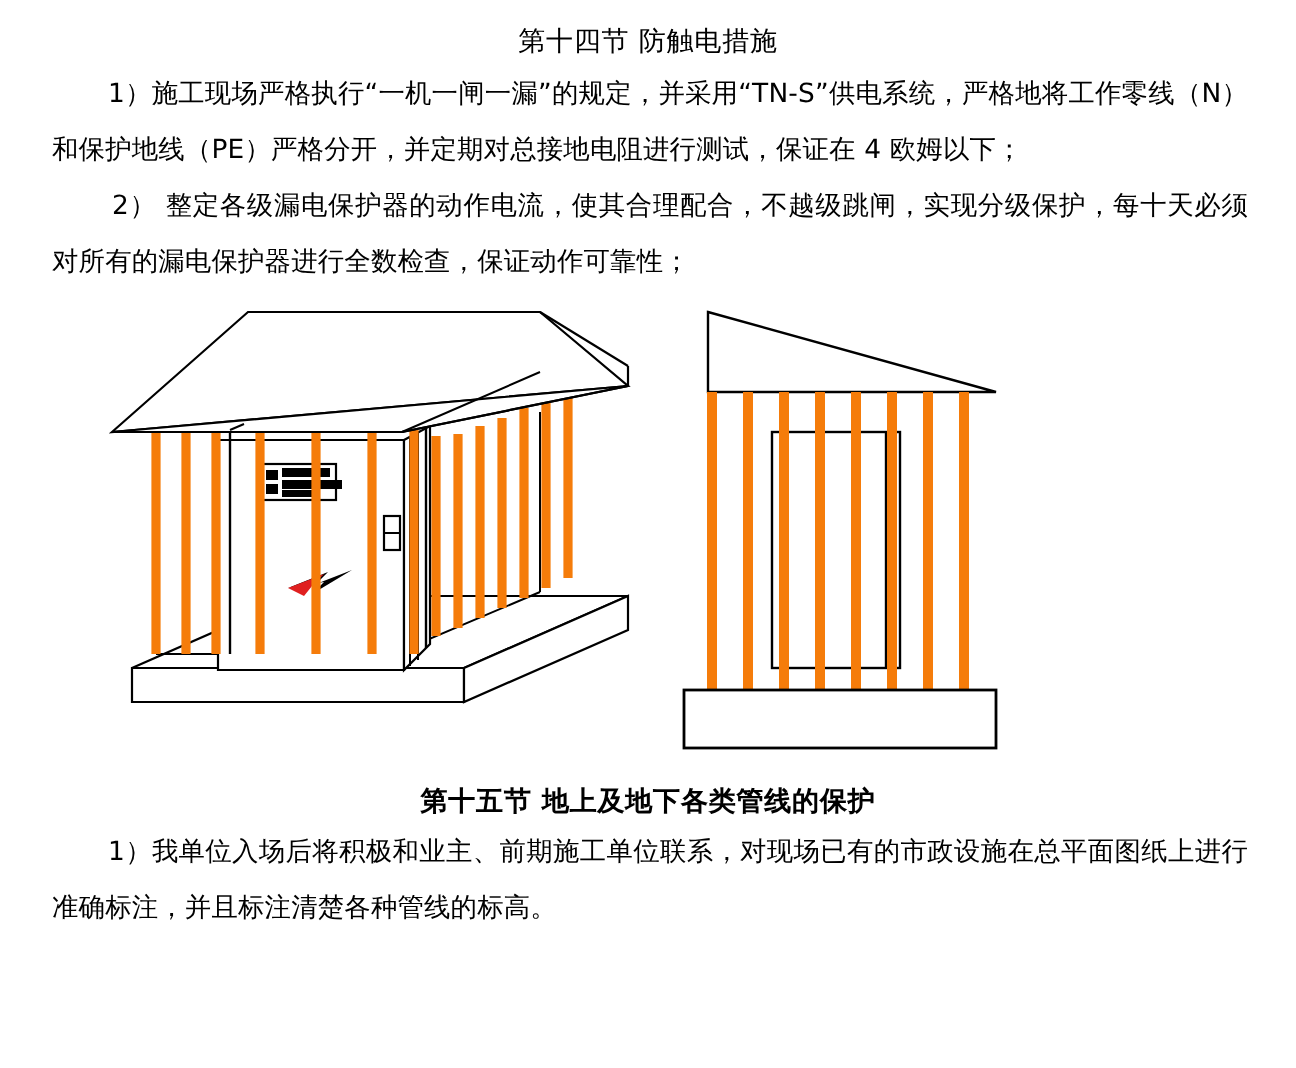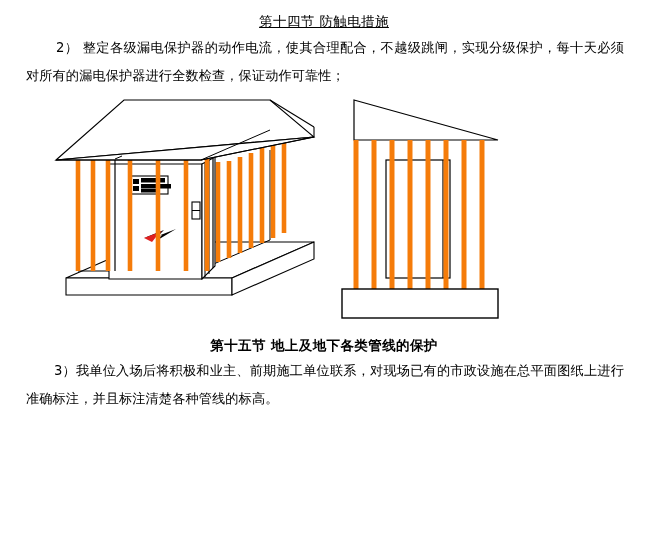--- a/index.html
+++ b/index.html
@@ -24,21 +24,20 @@
   }
 
   
   .doc-title {
     text-align: center;
     font-size: 13.5px;
     line-height: 22px;
     letter-spacing: 0.4px;
     margin: 6px 0 2px 0;
     font-weight: normal;
-    text-decoration: underline;
   }
 
   .para {
     font-size: 13.2px;
     line-height: 28px;
     text-align: justify;
     text-justify: inter-ideograph;
     margin: 0;
     padding: 0 24px 0 26px;
     text-indent: 28px;
@@ -69,20 +68,21 @@
 </style>
 </head>
 <body>
 
 <div class="page">
 
   <div class="spacer-top"></div>
 
   <h1 class="doc-title">第十四节  防触电措施</h1>
 
+  <p class="para">1）施工现场严格执行“一机一闸一漏”的规定，并采用“TN-S”供电系统，严格地将工作零线（N）和保护地线（PE）严格分开，并定期对总接地电阻进行测试，保证在 4 欧姆以下；</p>
 
   <p class="para wide-indent">2）  整定各级漏电保护器的动作电流，使其合理配合，不越级跳闸，实现分级保护，每十天必须对所有的漏电保护器进行全数检查，保证动作可靠性；</p>
 
 
 
   <div class="figure-area">
 
     <svg class="fig-left" width="276" height="235" viewBox="0 0 276 235">
 
       <g>
@@ -193,15 +193,15 @@
 
       <g>
         <rect x="4" y="193" width="156" height="29" fill="#ffffff" stroke="#000000" stroke-width="1.4"></rect>
       </g>
     </svg>
 
   </div>
 
   <h2 class="section-two-title">第十五节  地上及地下各类管线的保护</h2>
 
-  <p class="para">3）我单位入场后将积极和业主、前期施工单位联系，对现场已有的市政设施在总平面图纸上进行准确标注，并且标注清楚各种管线的标高。</p>
+  <p class="para">1）我单位入场后将积极和业主、前期施工单位联系，对现场已有的市政设施在总平面图纸上进行准确标注，并且标注清楚各种管线的标高。</p>
 
 </div>
 
 </body></html>

